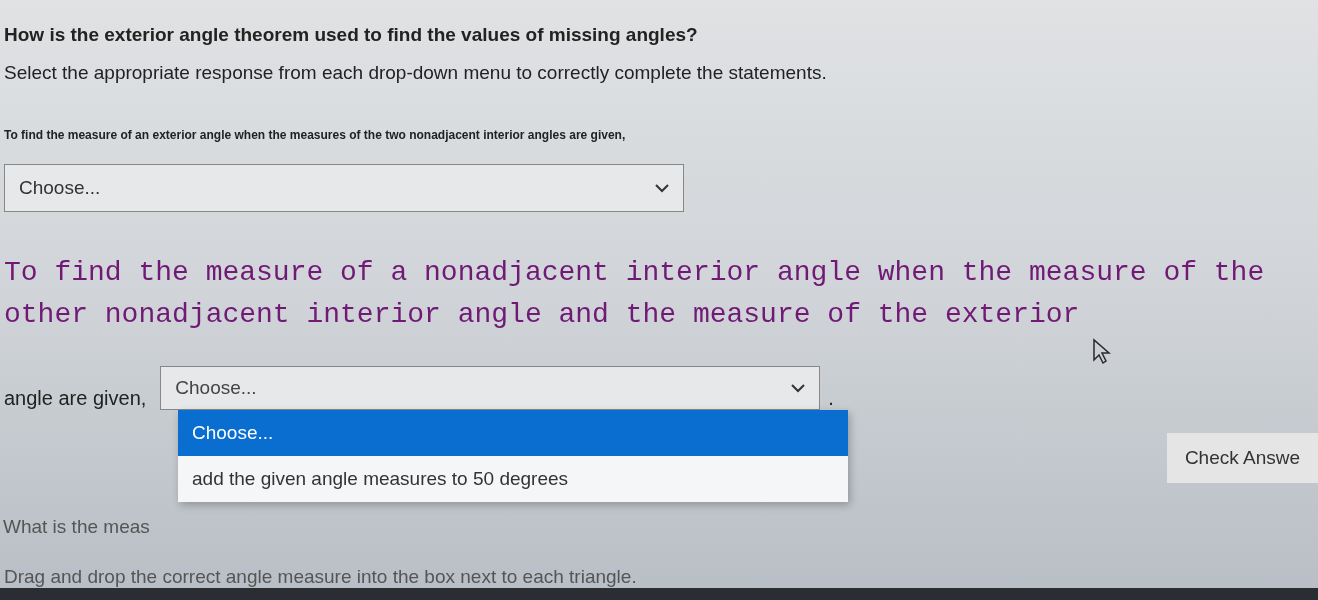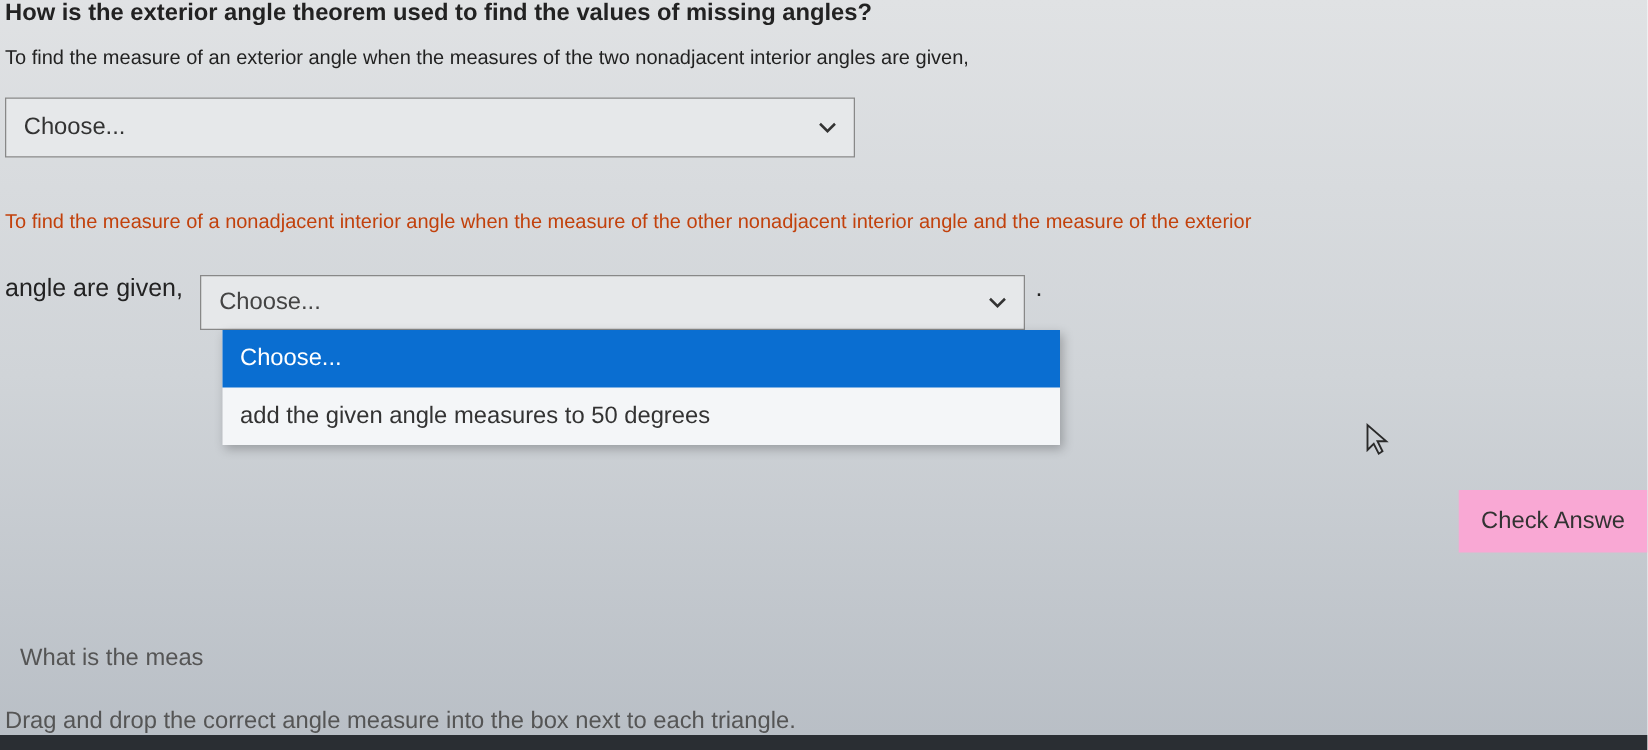--- a/index.html
+++ b/index.html
@@ -10,37 +10,38 @@
     body {
       font-family: Arial, Helvetica, sans-serif;
       background: linear-gradient(to bottom, #e0e2e4 0%, #d0d4d8 50%, #b8bec5 100%);
       width: 1318px;
       height: 600px;
       overflow: hidden;
       position: relative;
       color: #2a2a2a;
     }
     .content {
-      padding: 0 0 0 4px;
+      padding: 24px 0 0 4px;
     }
     .question-title {
       font-size: 19px;
       font-weight: bold;
       color: #222;
       margin-bottom: 16px;
     }
     .instruction {
       font-size: 19px;
       color: #222;
       margin-bottom: 44px;
     }
     .statement1 {
-      font-size: 16px;
+      font-size: 12px;
       color: #222;
       margin-bottom: 22px;
+      font-weight: bold;
     }
     .dropdown1-wrap {
       margin-bottom: 40px;
     }
     .dropdown-closed {
       display: flex;
       align-items: center;
       justify-content: space-between;
       width: 680px;
       height: 48px;
@@ -49,28 +50,29 @@
       padding: 0 14px;
       font-size: 19px;
       color: #333;
       cursor: pointer;
     }
     .dropdown-closed .chev {
       font-size: 14px;
       color: #333;
     }
     .statement2 {
-      font-size: 16px;
-      color: #c2410c;
+      font-size: 28px;
+      color: #701a75;
       margin-bottom: 30px;
       line-height: 1.5;
+      font-family: Liberation Mono, monospace;
     }
     .inline-row {
       display: flex;
-      align-items: flex-start;
+      align-items: flex-end;
       gap: 14px;
       position: relative;
     }
     .inline-label {
       font-size: 20px;
       color: #222;
     }
     .dropdown2-box {
       display: flex;
       align-items: center;
@@ -116,32 +118,32 @@
       position: absolute;
       top: 338px;
       left: 1092px;
       width: 20px;
       height: 28px;
       pointer-events: none;
     }
     .check-btn {
       position: absolute;
       right: 0;
-      top: 392px;
-      background: #f9a8d4;
+      top: 433px;
+      background: #e5e5e5;
       padding: 14px 18px;
       font-size: 19px;
       color: #333;
       border: none;
       cursor: pointer;
     }
     .bottom-text1 {
       position: absolute;
       top: 516px;
-      left: 16px;
+      left: 3px;
       font-size: 19px;
       color: #555;
     }
     .bottom-text2 {
       position: absolute;
       top: 566px;
       left: 4px;
       font-size: 19px;
       color: #555;
       filter: blur(0.6px);
@@ -153,20 +155,21 @@
       right: 0;
       height: 12px;
       background: #2a2e33;
     }
   </style>
 </head>
 <body>
 
 <div class="content">
   <div class="question-title">How is the exterior angle theorem used to find the values of missing angles?</div>
+  <div class="instruction">Select the appropriate response from each drop-down menu to correctly complete the statements.</div>
 
   <div class="statement1">To find the measure of an exterior angle when the measures of the two nonadjacent interior angles are given,</div>
 
   <div class="dropdown1-wrap">
     <div class="dropdown-closed">
       <span>Choose...</span>
       <span class="chev">
         <svg width="14" height="10" viewBox="0 0 14 10">
             <path d="M1 2 L7 8 L13 2" stroke="#333" stroke-width="2" fill="none"></path>
           </svg>

